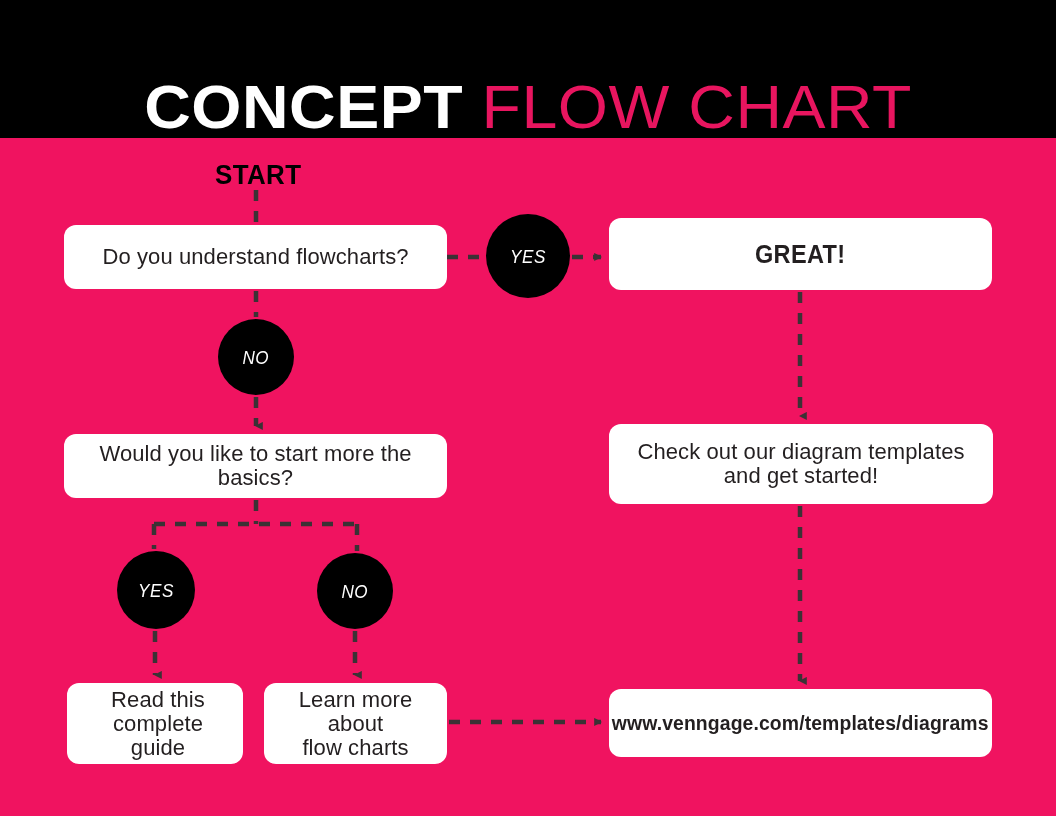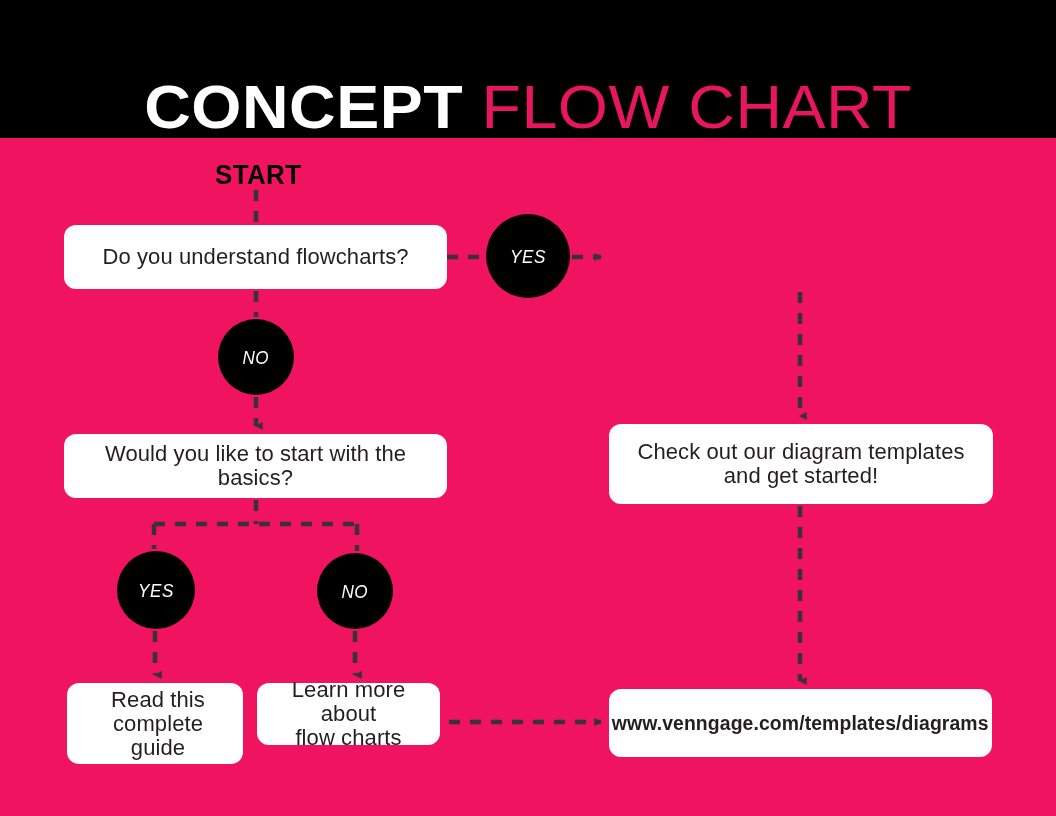--- a/index.html
+++ b/index.html
@@ -119,21 +119,21 @@
     transform: scaleX(0.96);
     transform-origin: left center;
   }
 
   
   #node-q1      { left: 64px;  top: 87px;  width: 383px; height: 64px; }
   #node-great   { left: 609px; top: 80px;  width: 383px; height: 72px; }
   #node-q2      { left: 64px;  top: 296px; width: 383px; height: 64px; }
   #node-check   { left: 609px; top: 286px; width: 384px; height: 80px; justify-content: center; }
   #node-read    { left: 67px;  top: 545px; width: 176px; height: 81px; padding-left: 18px; }
-  #node-learn   { left: 257px; top: 545px; width: 183px; height: 62px; }
+  #node-learn   { left: 264px; top: 545px; width: 183px; height: 81px; }
   #node-url     { left: 609px; top: 551px; width: 383px; height: 68px; }
 
   #circle-yes-1 { left: 486px; top: 76px;  width: 84px; height: 84px; }
   #circle-no-1  { left: 218px; top: 181px; width: 76px; height: 76px; }
   #circle-yes-2 { left: 117px; top: 413px; width: 78px; height: 78px; }
   #circle-no-2  { left: 317px; top: 415px; width: 76px; height: 76px; }
 
   #label-start  { left: 215px; top: 24px; }
 </style>
 </head>
@@ -188,23 +188,26 @@
       <line x1="449" y1="584" x2="601" y2="584" marker-end="url(#arrow-right)"></line>
     </g>
   </svg>
 
   <div id="label-start" class="flow-label">START</div>
 
   <div id="node-q1" class="node-box">
     <span class="box-text">Do you understand flowcharts?</span>
   </div>
 
+  <div id="node-great" class="node-box emphasis">
+    <span class="box-text">GREAT!</span>
+  </div>
 
   <div id="node-q2" class="node-box">
-    <span class="box-text">Would you like to start with the basics?</span>
+    <span class="box-text">Would you like to start more the basics?</span>
   </div>
 
   <div id="node-check" class="node-box">
     <span class="box-text">Check out our diagram templates
 and get started!</span>
   </div>
 
   <div id="node-read" class="node-box">
     <span class="box-text">Read this
 complete guide</span>

